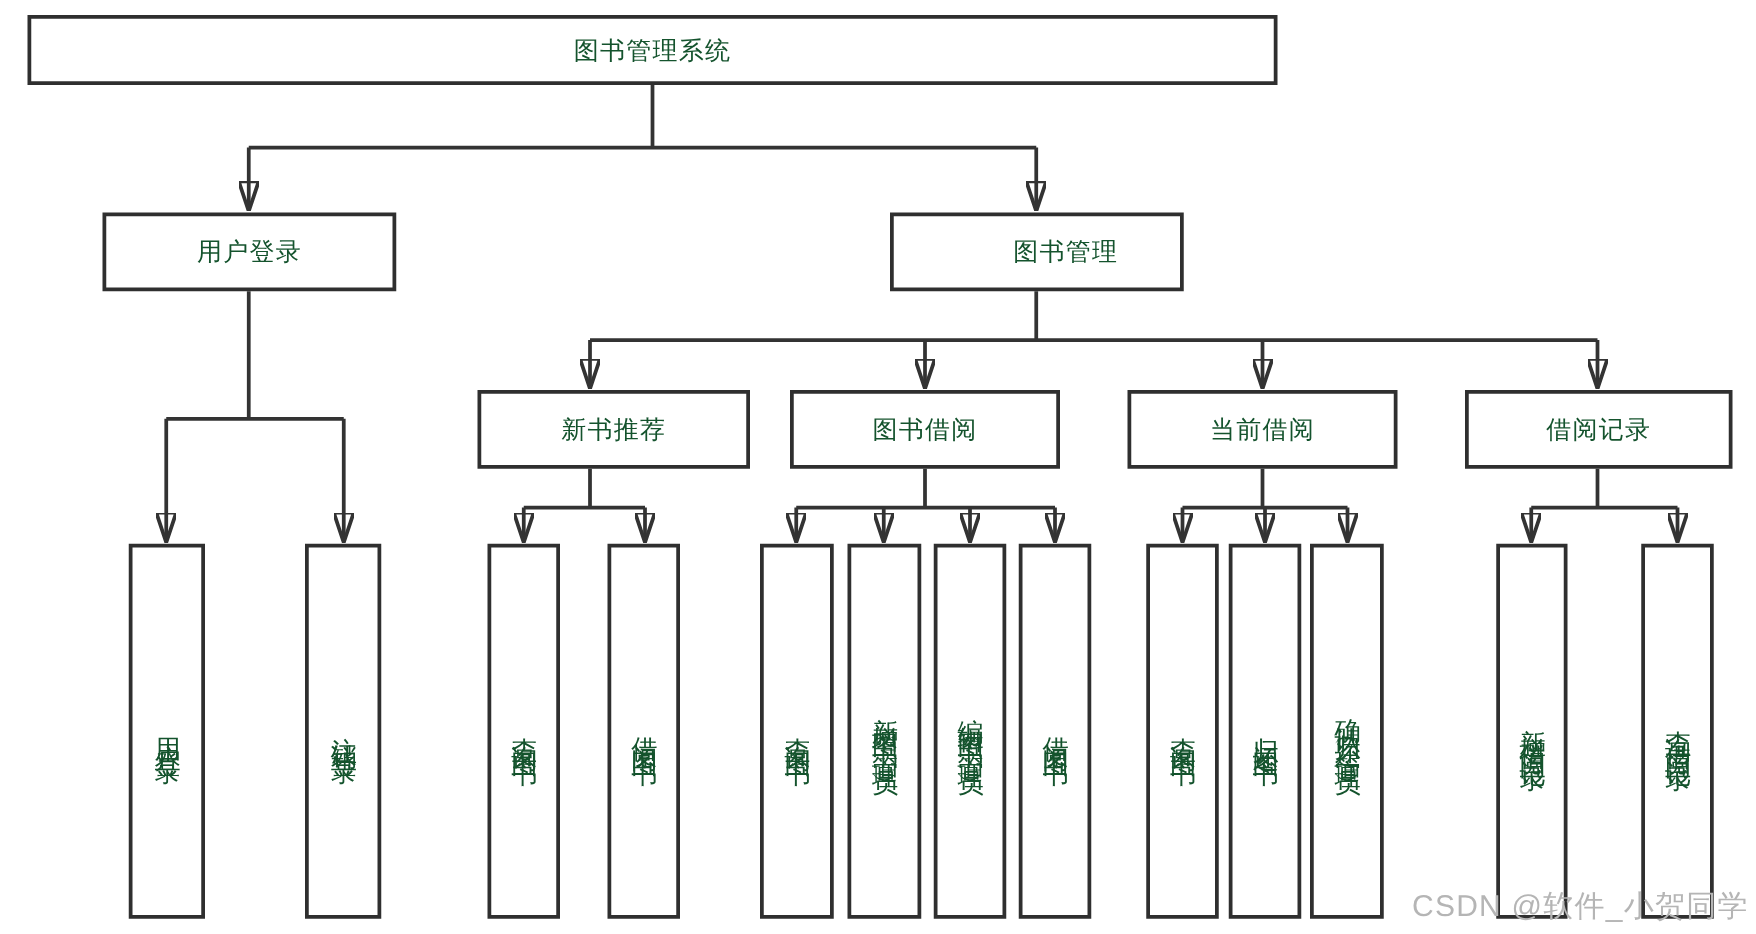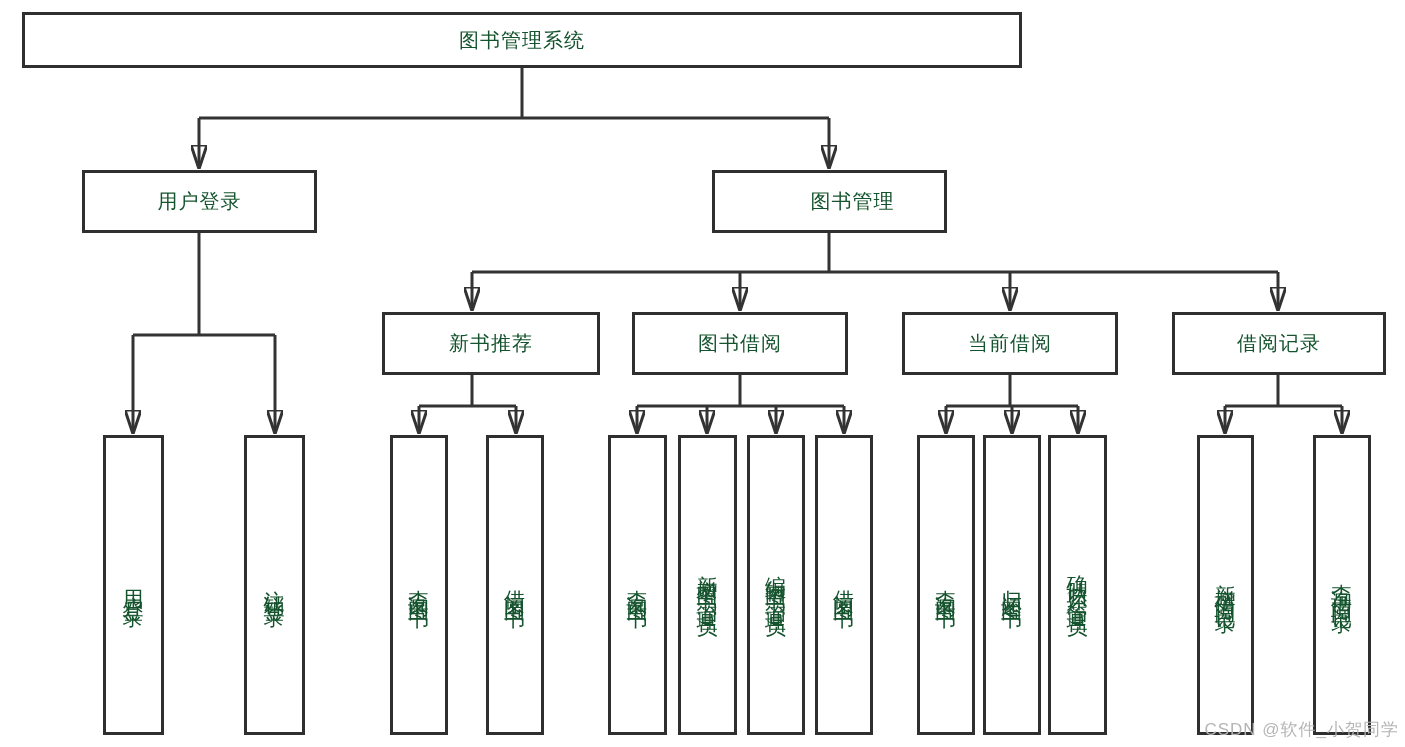--- a/index.html
+++ b/index.html
@@ -44,21 +44,21 @@
     text-orientation: mixed;
     letter-spacing: 6px;
     font-size: 21px;
     line-height: 1.1;
   }
   .watermark {
     position: absolute;
     right: 6px;
     bottom: 6px;
     color: #b5b5b5;
-    font-size: 17px;
+    font-size: 24px;
     letter-spacing: 1px;
     z-index: 10;
     white-space: nowrap;
   }
 </style>
 </head>
 <body>
 
 <div class="stage">
 

